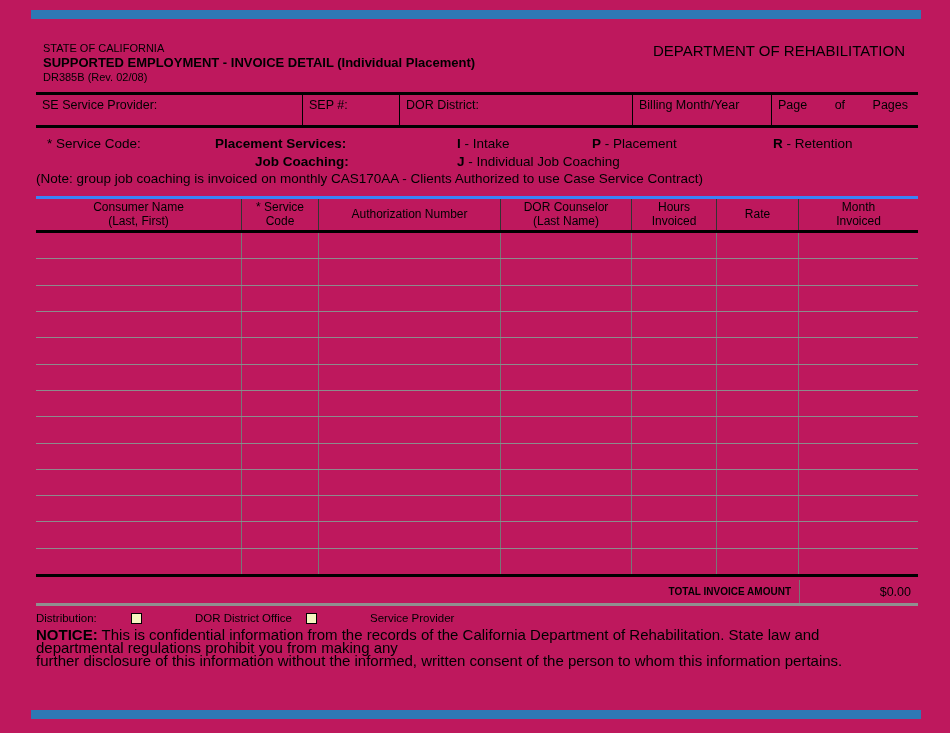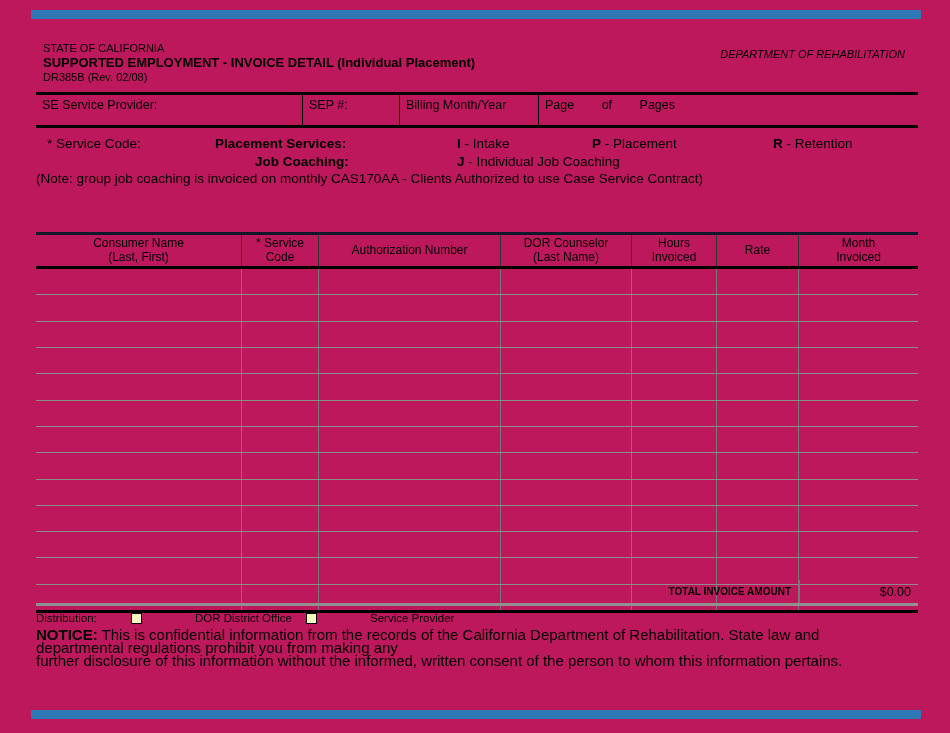--- a/index.html
+++ b/index.html
@@ -5,21 +5,21 @@
   * { margin:0; padding:0; box-sizing:border-box; }
   html,body { background:#fff; }
   body { font-family:"Liberation Sans", sans-serif; color:#000; }
   .canvas { position:relative; width:950px; height:733px; background:#be185d; overflow:hidden; }
 
   .accent-bar { position:absolute; left:31px; width:890px; height:9px; background:#2e78b5; }
   .accent-bar.top { top:10px; }
   .accent-bar.bottom { top:710px; }
 
   .state-line   { position:absolute; left:43px; top:42px;  font-size:11px; }
-  .dept-line    { position:absolute; right:45px; top:48px; font-size:11px;font-style:italic; }
+  .dept-line    { position:absolute; right:45px; top:42px; font-size:15px; }
   .form-title   { position:absolute; left:43px; top:55px;  font-size:13px; font-weight:bold; }
   .form-number  { position:absolute; left:43px; top:71px;  font-size:11px; }
 
   
   .info-row { position:absolute; left:36px; top:92px; width:882px; height:36px;
               display:flex; border-top:3px solid #000; border-bottom:3px solid #000; }
   .info-cell { padding:3px 6px; font-size:12.5px; border-left:1px solid #000; }
   .info-cell:first-child { border-left:none; }
   .ic-provider { width:266px; }
   .ic-sep      { width:97px; }
@@ -34,21 +34,21 @@
   .lg-placement   { left:215px; top:136px; font-weight:bold; }
   .lg-intake      { left:457px; top:136px; }
   .lg-pplacement  { left:592px; top:136px; }
   .lg-retention   { left:773px; top:136px; }
   .lg-jobcoach    { left:255px; top:154px; font-weight:bold; }
   .lg-jcode       { left:457px; top:154px; }
   .lg-note        { left:36px;  top:171px; font-size:13.5px; }
 
   
   .main-table { position:absolute; left:36px; top:196px; width:882px; }
-  .thead { display:flex; border-top:3px solid #0f172a; border-bottom:3px solid #000; height:37px;margin-top:36px; }
+  .thead { display:flex; border-top:3px solid #3b82f6; border-bottom:3px solid #000; height:37px; }
   .th { display:flex; flex-direction:column; justify-content:center; align-items:center;
         font-size:12px; line-height:13.5px; text-align:center; border-right:1px solid #333; }
   .th:last-child { border-right:none; }
   .tbody { height:344px; display:flex; flex-direction:column; border-bottom:3px solid #000; }
   .trow { flex:1; display:flex; border-bottom:1px solid #8c8c8c; }
   .trow:last-child { border-bottom:none; }
   .td { border-right:1px solid #777; height:100%; }
   .td:last-child { border-right:none; }
   .c0 { width:206px; } .c1 { width:77px; } .c2 { width:182px; } .c3 { width:131px; }
   .c4 { width:85px; }  .c5 { width:82px; } .c6 { width:119px; }
@@ -84,20 +84,23 @@
   <div class="form-title">SUPPORTED EMPLOYMENT - INVOICE DETAIL (Individual Placement)</div>
   <div class="form-number">DR385B (Rev. 02/08)</div>
 
   <div class="info-row">
     <div class="info-cell ic-provider">
       <span>SE Service Provider:</span>
     </div>
     <div class="info-cell ic-sep">
       <span>SEP #:</span>
     </div>
+    <div class="info-cell ic-district">
+      <span>DOR District:</span>
+    </div>
     <div class="info-cell ic-billing">
       <span>Billing Month/Year</span>
     </div>
     <div class="info-cell ic-pages">
       <span>Page</span>
       <span>of</span>
       <span>Pages</span>
     </div>
   </div>
 

